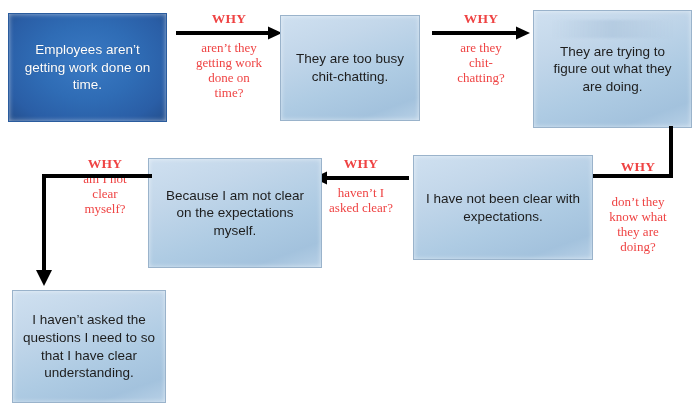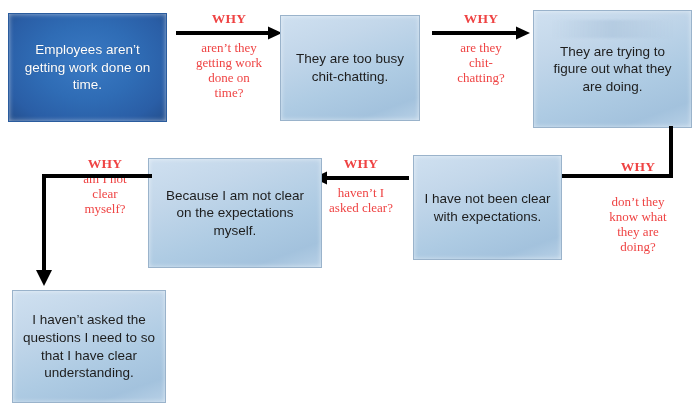--- a/index.html
+++ b/index.html
@@ -137,21 +137,21 @@
   </svg>
 
   <div class="arrowgrp" style="left:586px; top:160px; width:104px;">
     <div class="why">WHY</div>
     <div class="sub" style="margin-top:20px;">don’t they
 know what
 they are
 doing?</div>
   </div>
 
-  <div class="box light" style="left:413px; top:155px; width:149px; height:105px;">
+  <div class="box light" style="left:413px; top:155px; width:180px; height:105px;">
     <span class="txt">I have not been clear with expectations.</span>
   </div>
 
   <div class="arrowgrp" style="left:313px; top:157px; width:96px;">
     <div class="why">WHY</div>
     <svg class="arrowsvg" width="96" height="14" viewBox="0 0 96 14">
       <line x1="96" y1="7" x2="12" y2="7" stroke="#000000" stroke-width="4"></line>
       <polygon points="14,0.5 0,7 14,13.5" fill="#000000"></polygon>
     </svg>
     <div class="sub">haven’t I

